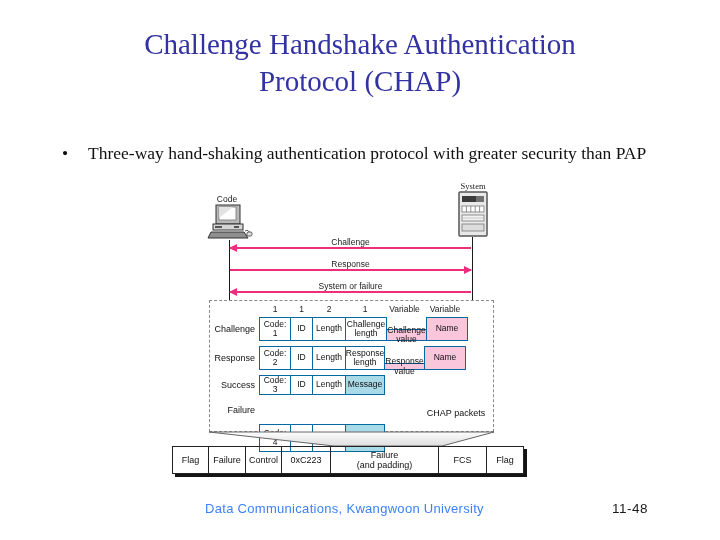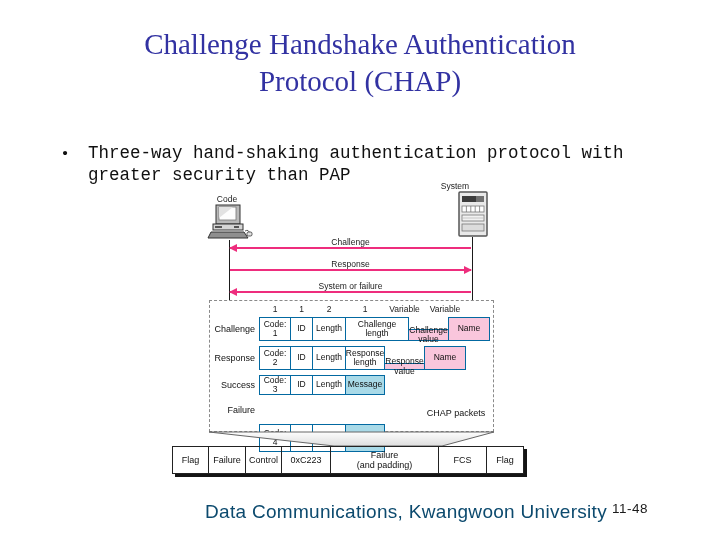--- a/index.html
+++ b/index.html
@@ -13,21 +13,21 @@
     position:absolute; top:26px; left:40px; width:640px;
     text-align:center; font-family:"Liberation Serif","DejaVu Serif",serif;
     font-size:29px; line-height:1.26; color:#3232a2; font-weight:400;
   }
   .bullet-item {
     position:absolute; top:143px; left:62px; width:608px; display:flex;
     font-family:"Liberation Serif","DejaVu Serif",serif; font-size:17.5px;
     line-height:1.25; color:#101010;
   }
   .bullet-dot { flex:none; width:26px; }
-  .bullet-text { max-width:578px;font-family:Liberation Mono, monospace; }
+  .bullet-text { max-width:578px; }
 
   
   .dg-label { position:absolute; font-size:8.5px; color:#222; text-align:center; }
   .stem { position:absolute; width:1px; background:#1a1a1a; }
 
   .msg-arrow { position:absolute; left:230px; width:241px; height:2px; background:#ee2d7d; }
   .msg-arrow .head { position:absolute; width:0; height:0;
     border-top:4px solid transparent; border-bottom:4px solid transparent; }
   .msg-arrow.dir-left  .head { left:-1px;  top:-3px; border-right:8px solid #ee2d7d; }
   .msg-arrow.dir-right .head { right:-1px; top:-3px; border-left:8px solid #ee2d7d; }
@@ -58,22 +58,22 @@
   .funnel { position:absolute; left:200px; top:430px; }
 
   .frame { position:absolute; left:172px; top:446px; height:28px; display:flex;
     box-shadow:3px 3px 0 #141414; }
   .frame-cell { box-sizing:border-box; border:1px solid #222; margin-left:-1px;
     display:flex; flex-direction:column; align-items:center; justify-content:center;
     font-size:9px; line-height:1.15; color:#111; text-align:center; }
   .frame-cell:first-child { margin-left:0; }
 
   
-  .footer-text { position:absolute; top:501px; left:205px; font-size:19px;
-    color:#0c4a6e; letter-spacing:0.3px; }
+  .footer-text { position:absolute; top:501px; left:205px; font-size:13px;
+    color:#3b82f6; letter-spacing:0.3px; }
   .page-num { position:absolute; top:501px; left:612px; font-size:13.5px;
     color:#1a1a1a; letter-spacing:0.5px; }
 </style>
 </head>
 <body>
 
 <div class="slide">
 
   <div class="title">
     <div>Challenge Handshake Authentication</div>
@@ -91,21 +91,21 @@
     <rect x="12" y="3" width="17" height="13" fill="#fdfdfd" stroke="#777" stroke-width="0.8"></rect>
     <polygon points="12,3 26,3 12,14" fill="#e2e2e2"></polygon>
     <rect x="6" y="20" width="30" height="6" fill="#d5d5d5" stroke="#333" stroke-width="1"></rect>
     <rect x="8" y="22" width="7" height="2" fill="#555"></rect>
     <rect x="27" y="22" width="5" height="2" fill="#555"></rect>
     <polygon points="4,28 37,28 41,34 1,34" fill="#8f8f8f" stroke="#333" stroke-width="1"></polygon>
     <path d="M38,27 q4,-2 4,2" fill="none" stroke="#333" stroke-width="0.8"></path>
     <rect x="40" y="28" width="5" height="4" rx="1.5" fill="#e0e0e0" stroke="#333" stroke-width="0.8"></rect>
   </svg>
 
-  <div class="dg-label" style="left:427px; top:181px; width:56px;">System</div>
+  <div class="dg-label" style="left:445px; top:181px; width:56px;font-family:Liberation Serif, serif;">System</div>
   <svg class="funnel" style="left:458px; top:191px;" width="30" height="46" viewBox="0 0 30 46">
     <rect x="1" y="1" width="28" height="44" rx="1" fill="#e9e9e9" stroke="#555" stroke-width="1.5"></rect>
     <rect x="4" y="5" width="22" height="6" fill="#3c3c3c"></rect>
     <rect x="18" y="5" width="8" height="6" fill="#707070"></rect>
     <rect x="4" y="15" width="22" height="6" fill="#ffffff" stroke="#777" stroke-width="0.8"></rect>
     <line x1="8.4" y1="15" x2="8.4" y2="21" stroke="#777" stroke-width="0.8"></line>
     <line x1="12.8" y1="15" x2="12.8" y2="21" stroke="#777" stroke-width="0.8"></line>
     <line x1="17.2" y1="15" x2="17.2" y2="21" stroke="#777" stroke-width="0.8"></line>
     <line x1="21.6" y1="15" x2="21.6" y2="21" stroke="#777" stroke-width="0.8"></line>
     <rect x="4" y="24" width="22" height="6" fill="#f2f2f2" stroke="#777" stroke-width="0.8"></rect>
@@ -140,21 +140,21 @@
     <span style="width:40px;">1</span>
     <span style="width:41px;">Variable</span>
     <span style="width:42px;">Variable</span>
   </div>
 
   <div class="row-label" style="top:317px; line-height:24px;">Challenge</div>
   <div class="pkt-row" style="top:317px; height:24px;">
     <div class="pkt-cell" style="width: 32px; background: rgb(255, 255, 255);">Code: 1</div>
     <div class="pkt-cell" style="width: 23px; background: rgb(255, 255, 255);">ID</div>
     <div class="pkt-cell" style="width: 34px; background: rgb(255, 255, 255);">Length</div>
-    <div class="pkt-cell" style="width: 64px; background: rgb(255, 255, 255);">Challenge length</div>
+    <div class="pkt-cell" style="width: 42px; background: rgb(255, 255, 255);">Challenge length</div>
     <div class="pkt-cell" style="width: 41px; background: rgb(249, 198, 220); margin-top: 12px;">Challenge value</div>
     <div class="pkt-cell" style="width: 42px; background: rgb(249, 198, 220);">Name</div>
   </div>
 
   <div class="row-label" style="top:346px; line-height:24px;">Response</div>
   <div class="pkt-row" style="top:346px; height:24px;">
     <div class="pkt-cell" style="width: 32px; background: rgb(255, 255, 255);">Code: 2</div>
     <div class="pkt-cell" style="width: 23px; background: rgb(255, 255, 255);">ID</div>
     <div class="pkt-cell" style="width: 34px; background: rgb(255, 255, 255);">Length</div>
     <div class="pkt-cell" style="width: 40px; background: rgb(255, 255, 255);">Response length</div>

